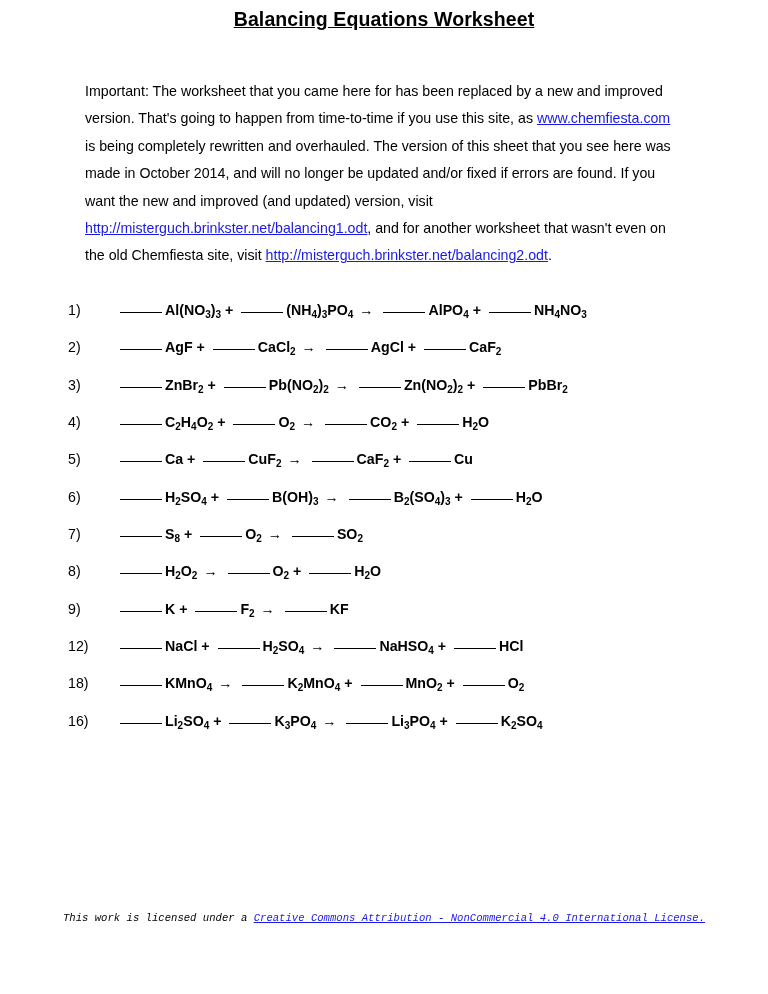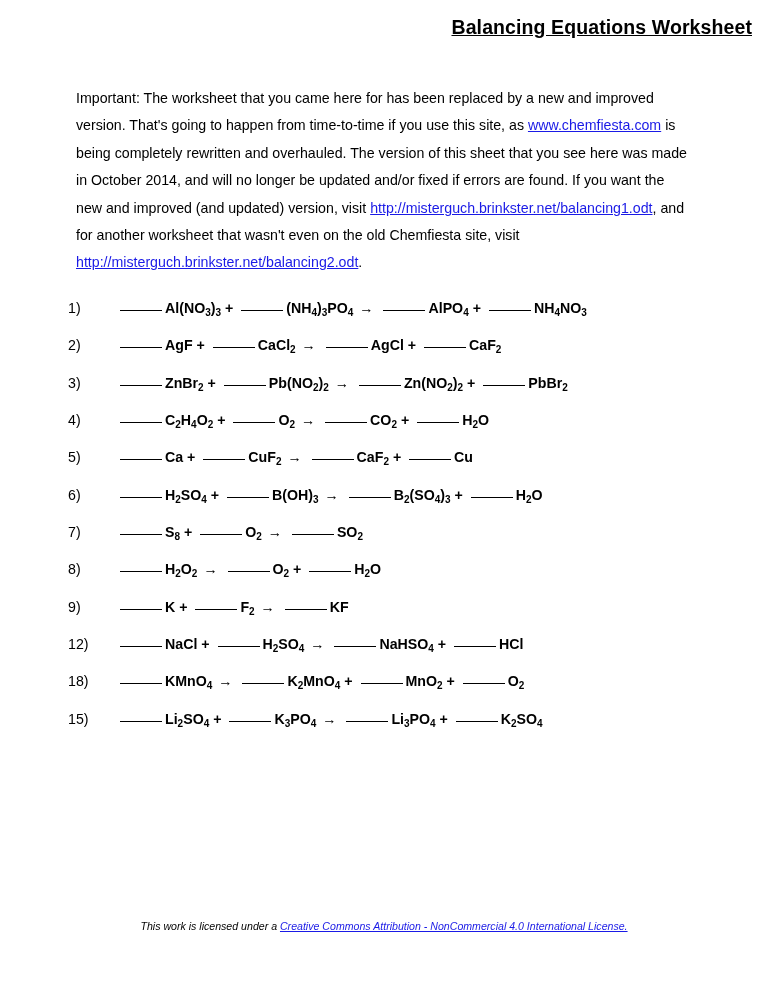--- a/index.html
+++ b/index.html
@@ -17,29 +17,29 @@
   }
   .page {
     width: 768px;
     height: 994px;
     background: #ffffff;
     box-sizing: border-box;
     padding: 0;
     position: relative;
   }
   .title {
-    text-align: right;
+    text-align: center;
     font-size: 19.5px;
     font-weight: bold;
     text-decoration: underline;
-    margin: 16px;
+    margin: 8px;
     letter-spacing: 0.1px;
   }
   .intro {
-    margin: 8px;
+    margin: 17px;
     padding: 30px 70px 0 68px;
     font-size: 14.2px;
     line-height: 1.93;
     text-align: left;
   }
   .intro a {
     color: #1a1ae6;
     text-decoration: underline;
   }
   .problems {
@@ -84,20 +84,21 @@
   .footer {
     position: absolute;
     left: 0;
     right: 0;
     bottom: 76px;
     text-align: center;
     font-size: 10.6px;
     font-style: italic;
     color: #000;
     line-height: 1.55;
+    font-family: Liberation Mono, monospace;
   }
   .footer a {
     color: #1a1ae6;
     text-decoration: underline;
     font-style: italic;
   }
   .footer .line2 { display: block; }
 </style>
 </head>
 <body>
@@ -216,21 +217,21 @@
       <span class="prob-eq">
         <span class="blank"></span>KMnO<sub>4</sub> <span class="arrow">→</span>
         <span class="blank"></span>K<sub>2</sub>MnO<sub>4</sub> +
         <span class="blank"></span>MnO<sub>2</sub> +
         <span class="blank"></span>O<sub>2</sub>
       </span>
     </div>
 
 
     <div class="prob">
-      <span class="prob-num">15)</span>
+      <span class="prob-num">16)</span>
       <span class="prob-eq">
         <span class="blank"></span>Li<sub>2</sub>SO<sub>4</sub> +
         <span class="blank"></span>K<sub>3</sub>PO<sub>4</sub> <span class="arrow">→</span>
         <span class="blank"></span>Li<sub>3</sub>PO<sub>4</sub> +
         <span class="blank"></span>K<sub>2</sub>SO<sub>4</sub>
       </span>
     </div>
 
   </div>
 

